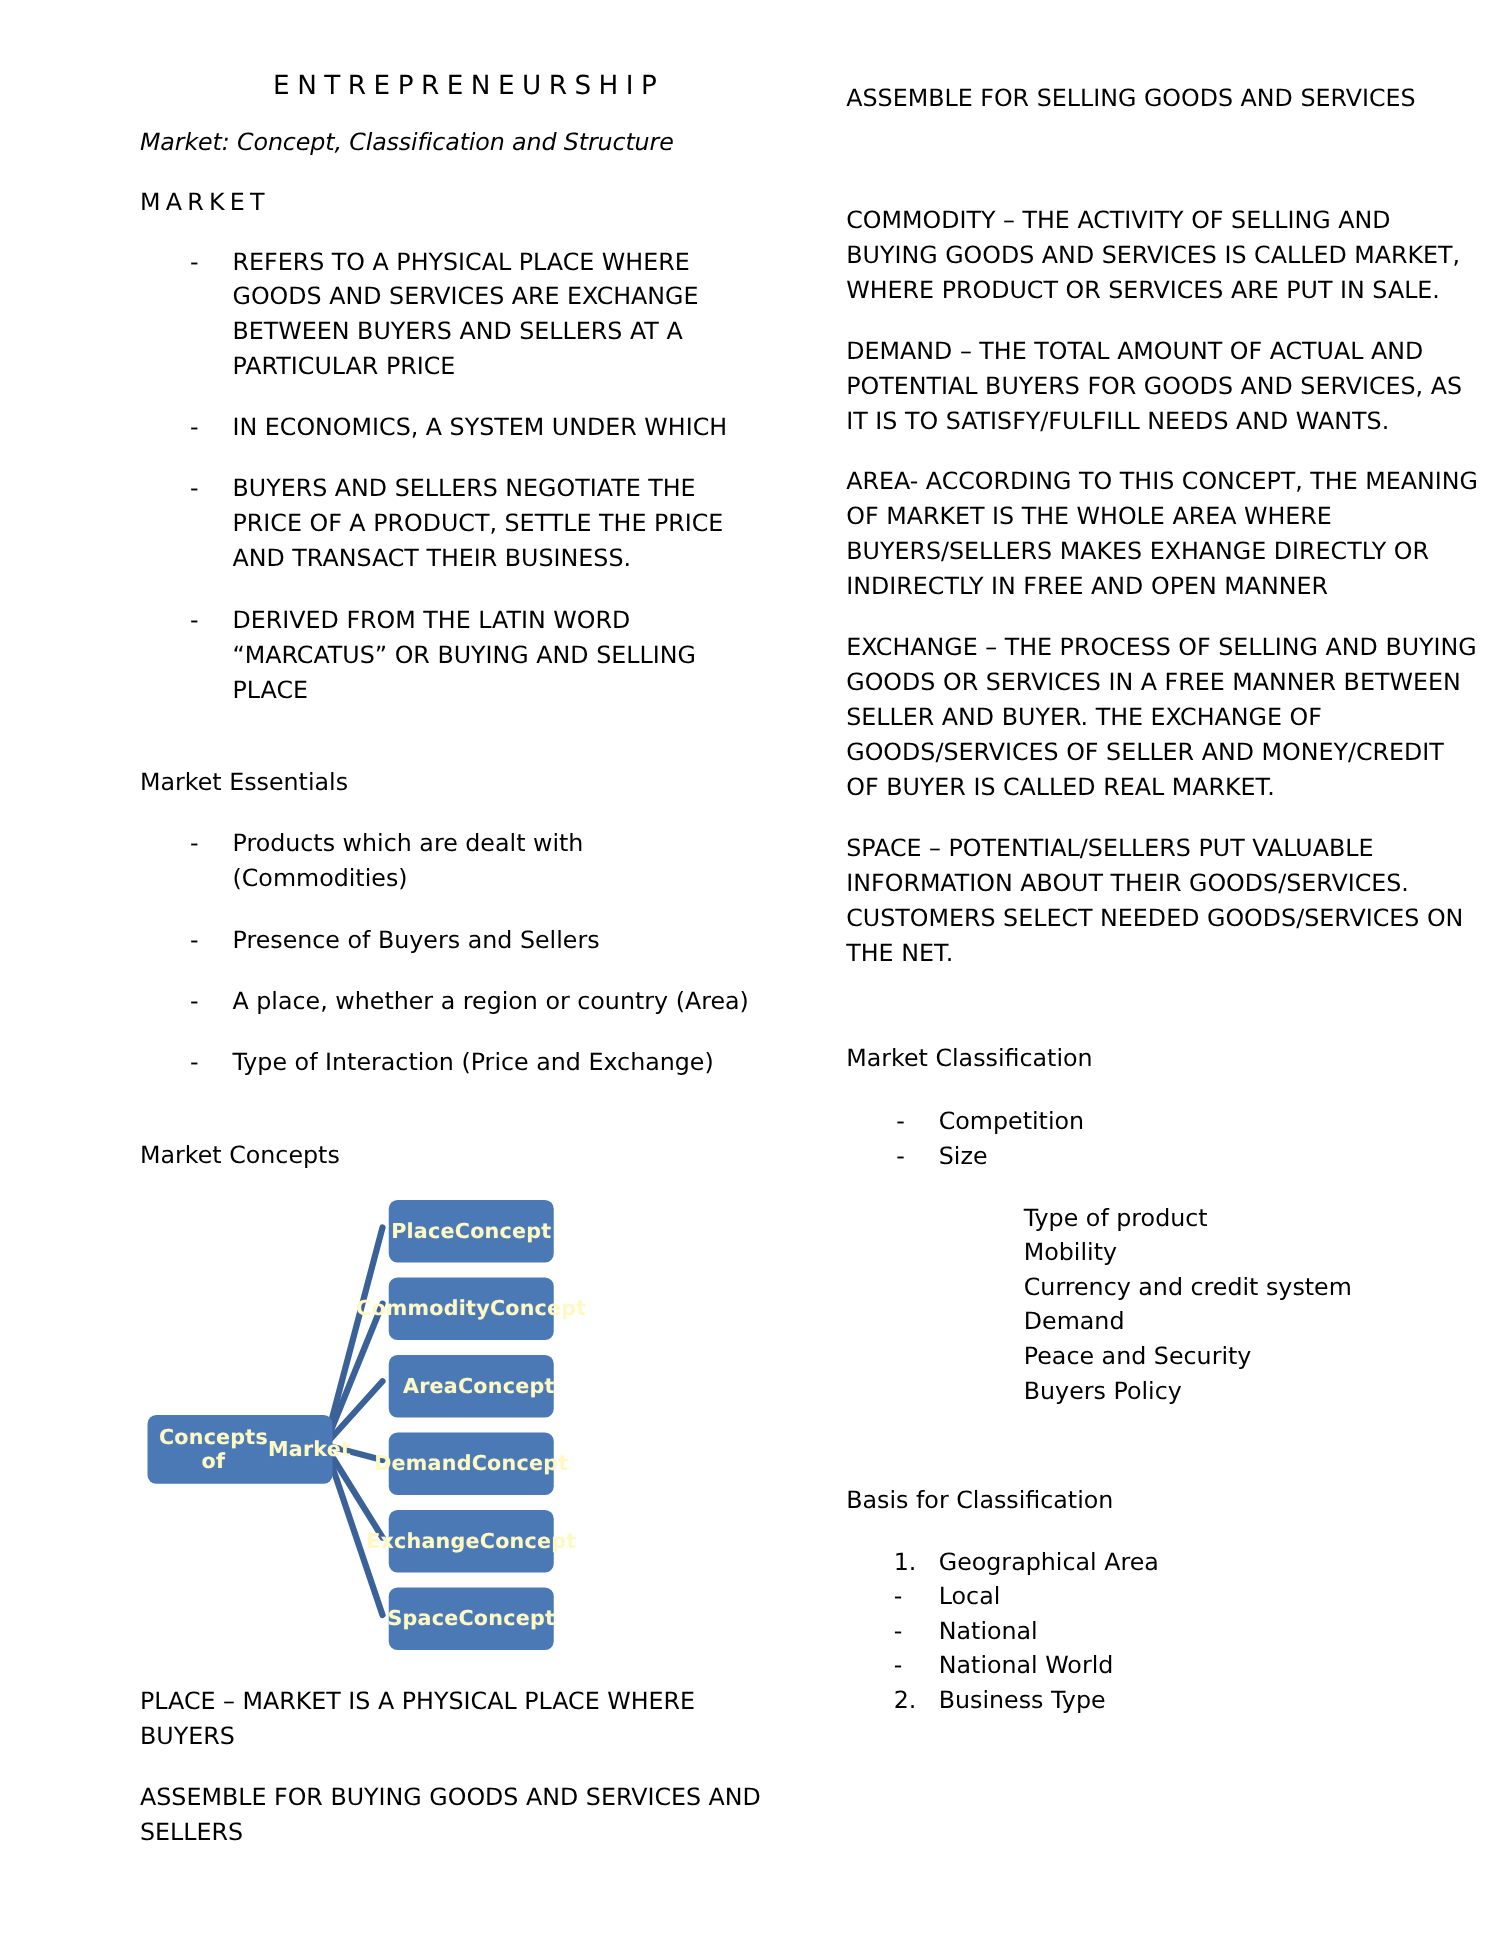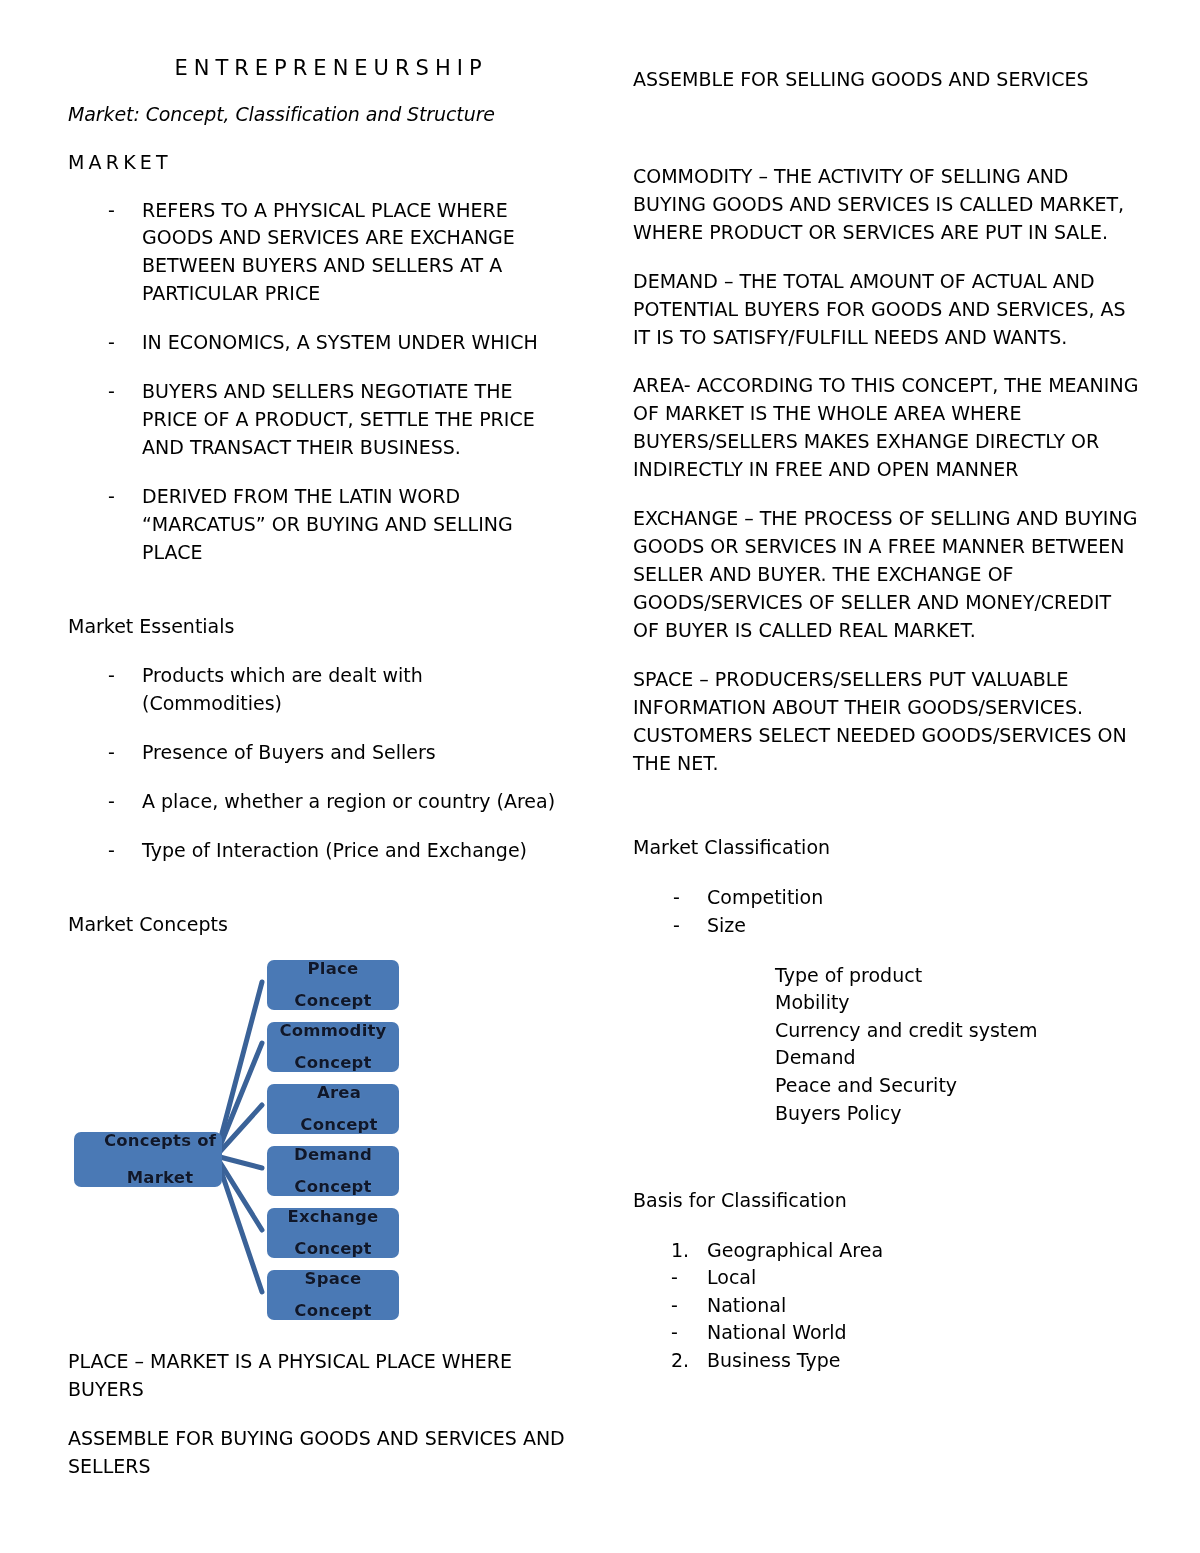--- a/index.html
+++ b/index.html
@@ -14,20 +14,21 @@
     position: relative;
     font-family: "DejaVu Sans", "Liberation Sans", sans-serif;
     color: #000000;
     overflow: hidden;
   }
   .page {
     position: absolute;
     inset: 0;
     width: 956px;
     height: 1553px;
+    margin-left: 44px;
   }
   .col {
     position: absolute;
     top: 0;
   }
   .col-left  { left: 68px;  width: 500px; }
   .col-right { left: 633px; width: 510px; }
 
   
   .title {
@@ -124,31 +125,31 @@
     position: relative;
     width: 345px;
     height: 372px;
     margin: 6px 0 16px -2px;
   }
   .diagram svg { position: absolute; left: 0; top: 0; }
   .node {
     position: absolute;
     box-sizing: border-box;
     background: #4A79B5;
-    color: #0f172a;
+    color: #fef9c3;
     border-radius: 7px;
     font-family: "DejaVu Sans", "Liberation Sans", sans-serif;
     font-weight: bold;
     font-size: 16.5px;
     line-height: 1.12;
     text-align: center;
     display: flex;
-    flex-direction: column;
+    flex-direction: row;
     align-items: center;
-    justify-content: space-between;
+    justify-content: center;
     letter-spacing: 0.2px;
     text-shadow: 0 0 1px rgba(255,255,255,.25);
   }
   .node-hub {
     left: 8px;
     top: 172px;
     width: 148px;
     height: 55px;
     padding-left: 24px;
   }
@@ -245,21 +246,21 @@
   <div class="col col-right" style="top:66px;">
 
     <p class="para">ASSEMBLE FOR SELLING GOODS AND SERVICES</p>
 
     <div class="spacer-48"></div>
 
     <p class="para">COMMODITY – THE ACTIVITY OF SELLING AND BUYING GOODS AND SERVICES IS CALLED MARKET, WHERE PRODUCT OR SERVICES ARE PUT IN SALE.</p>
     <p class="para">DEMAND – THE TOTAL AMOUNT OF ACTUAL AND POTENTIAL BUYERS FOR GOODS AND SERVICES, AS IT IS TO SATISFY/FULFILL NEEDS AND WANTS.</p>
     <p class="para">AREA- ACCORDING TO THIS CONCEPT, THE MEANING OF MARKET IS THE WHOLE AREA WHERE BUYERS/SELLERS MAKES EXHANGE DIRECTLY OR INDIRECTLY IN FREE AND OPEN MANNER</p>
     <p class="para">EXCHANGE – THE PROCESS OF SELLING AND BUYING GOODS OR SERVICES IN A FREE MANNER BETWEEN SELLER AND BUYER. THE EXCHANGE OF GOODS/SERVICES OF SELLER AND MONEY/CREDIT OF BUYER IS CALLED REAL MARKET.</p>
-    <p class="para">SPACE – PRODUCERS/SELLERS PUT VALUABLE INFORMATION ABOUT THEIR GOODS/SERVICES. CUSTOMERS SELECT NEEDED GOODS/SERVICES ON THE NET.</p>
+    <p class="para">SPACE – POTENTIAL/SELLERS PUT VALUABLE INFORMATION ABOUT THEIR GOODS/SERVICES. CUSTOMERS SELECT NEEDED GOODS/SERVICES ON THE NET.</p>
 
     <div class="spacer-36"></div>
 
     <p class="heading">Market Classification</p>
 
 
     <ul class="dash compact">
       <li>Competition</li>
       <li>Size</li>
     </ul>

